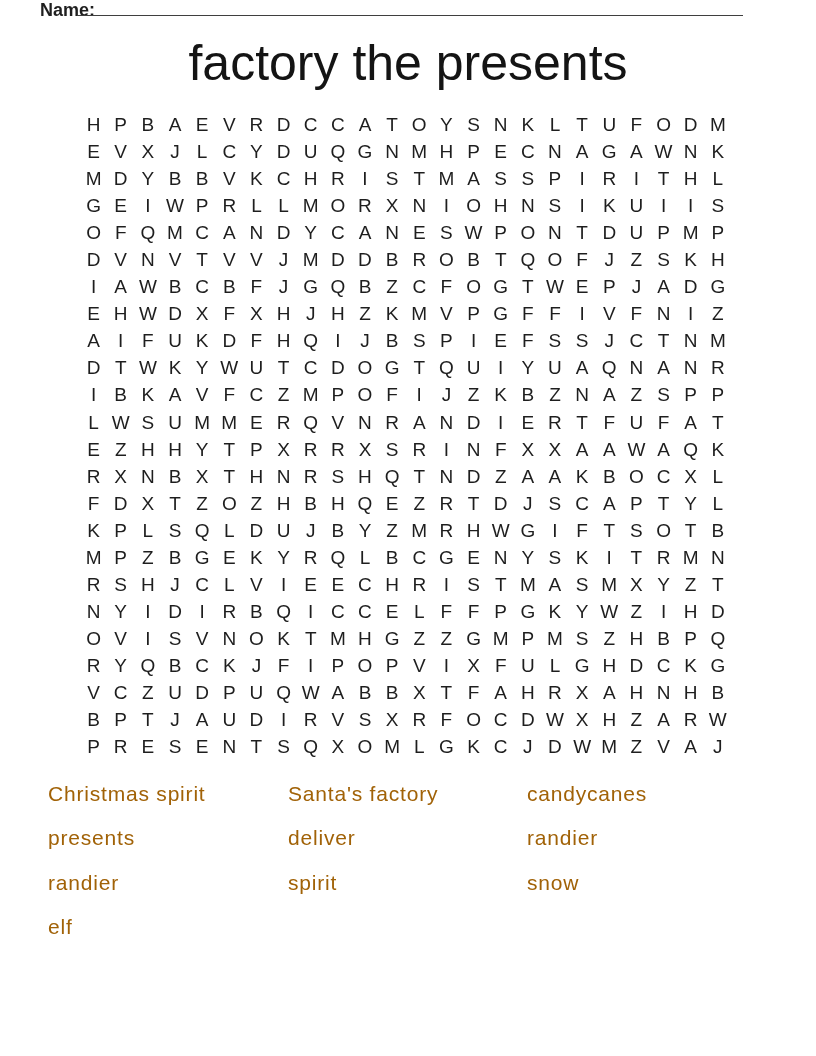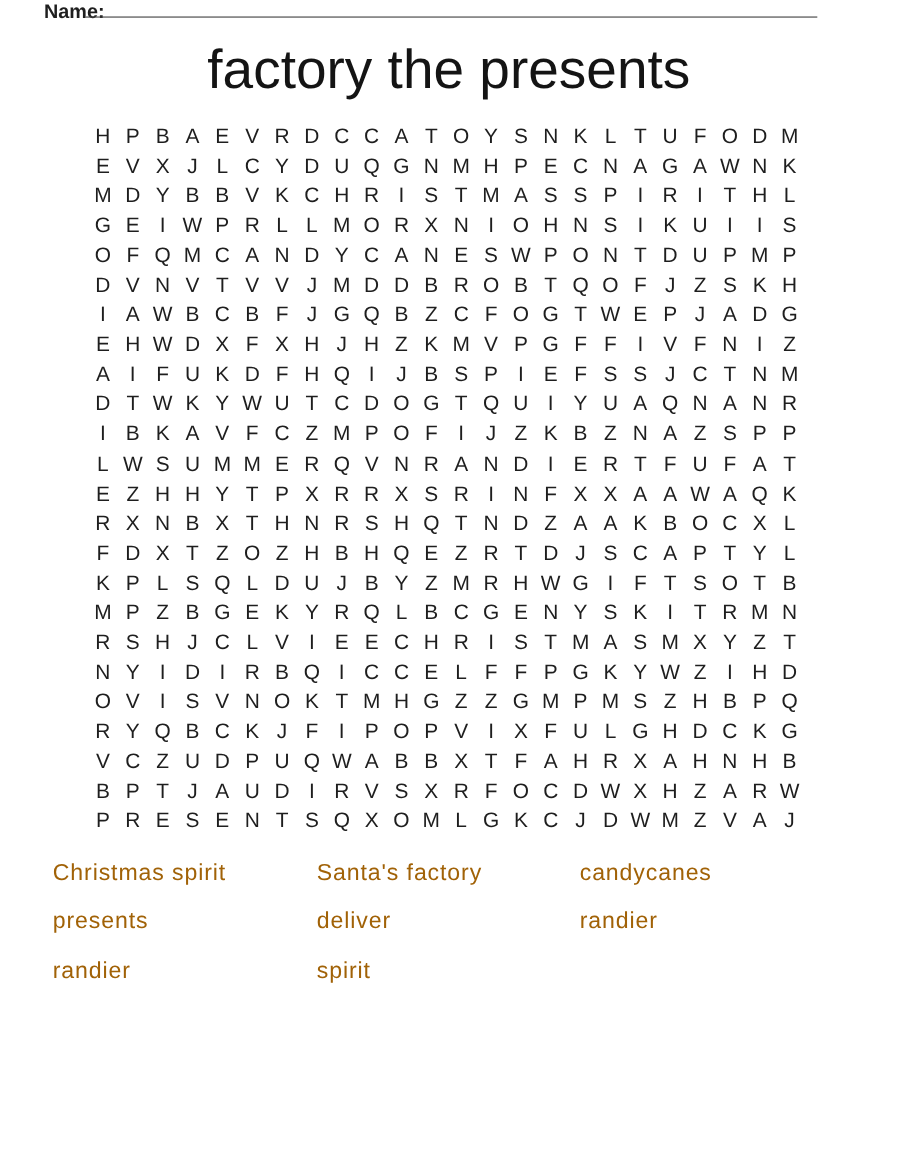--- a/index.html
+++ b/index.html
@@ -669,15 +669,17 @@
 
   <div class="words" id="word-list">
       <div class="word">Christmas spirit</div>
       <div class="word">Santa's factory</div>
       <div class="word">candycanes</div>
       <div class="word">presents</div>
       <div class="word">deliver</div>
       <div class="word">randier</div>
       <div class="word">randier</div>
       <div class="word">spirit</div>
+      <div class="word">snow</div>
+      <div class="word">elf</div>
     </div>
 
 </div>
 
 </body></html>

